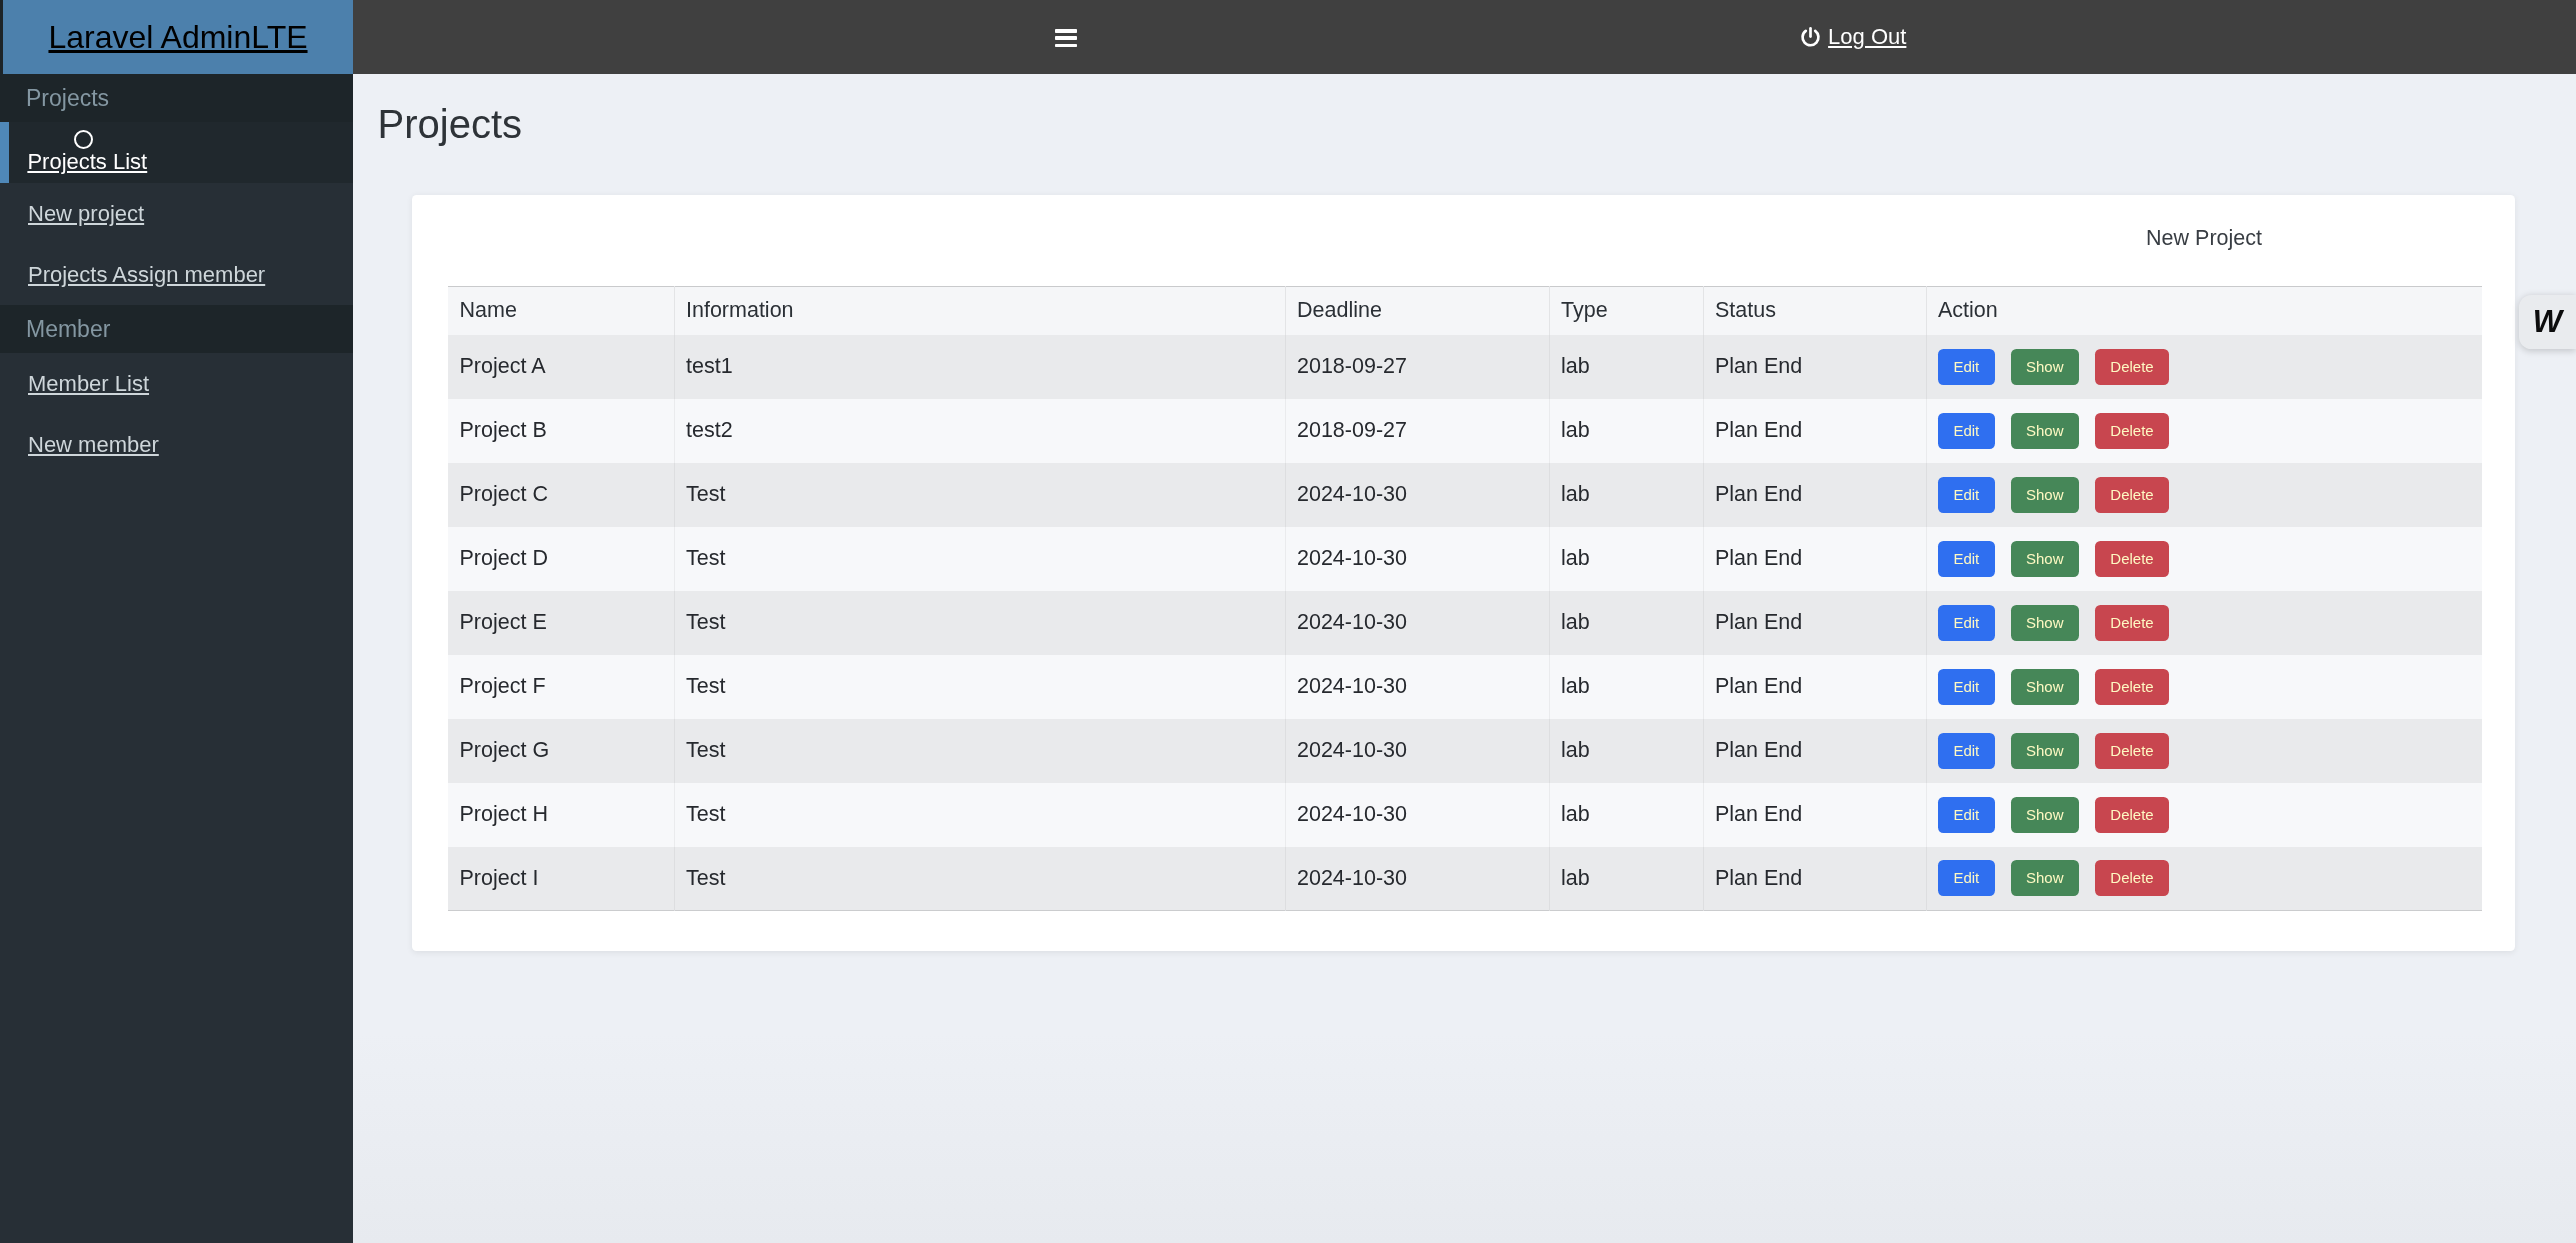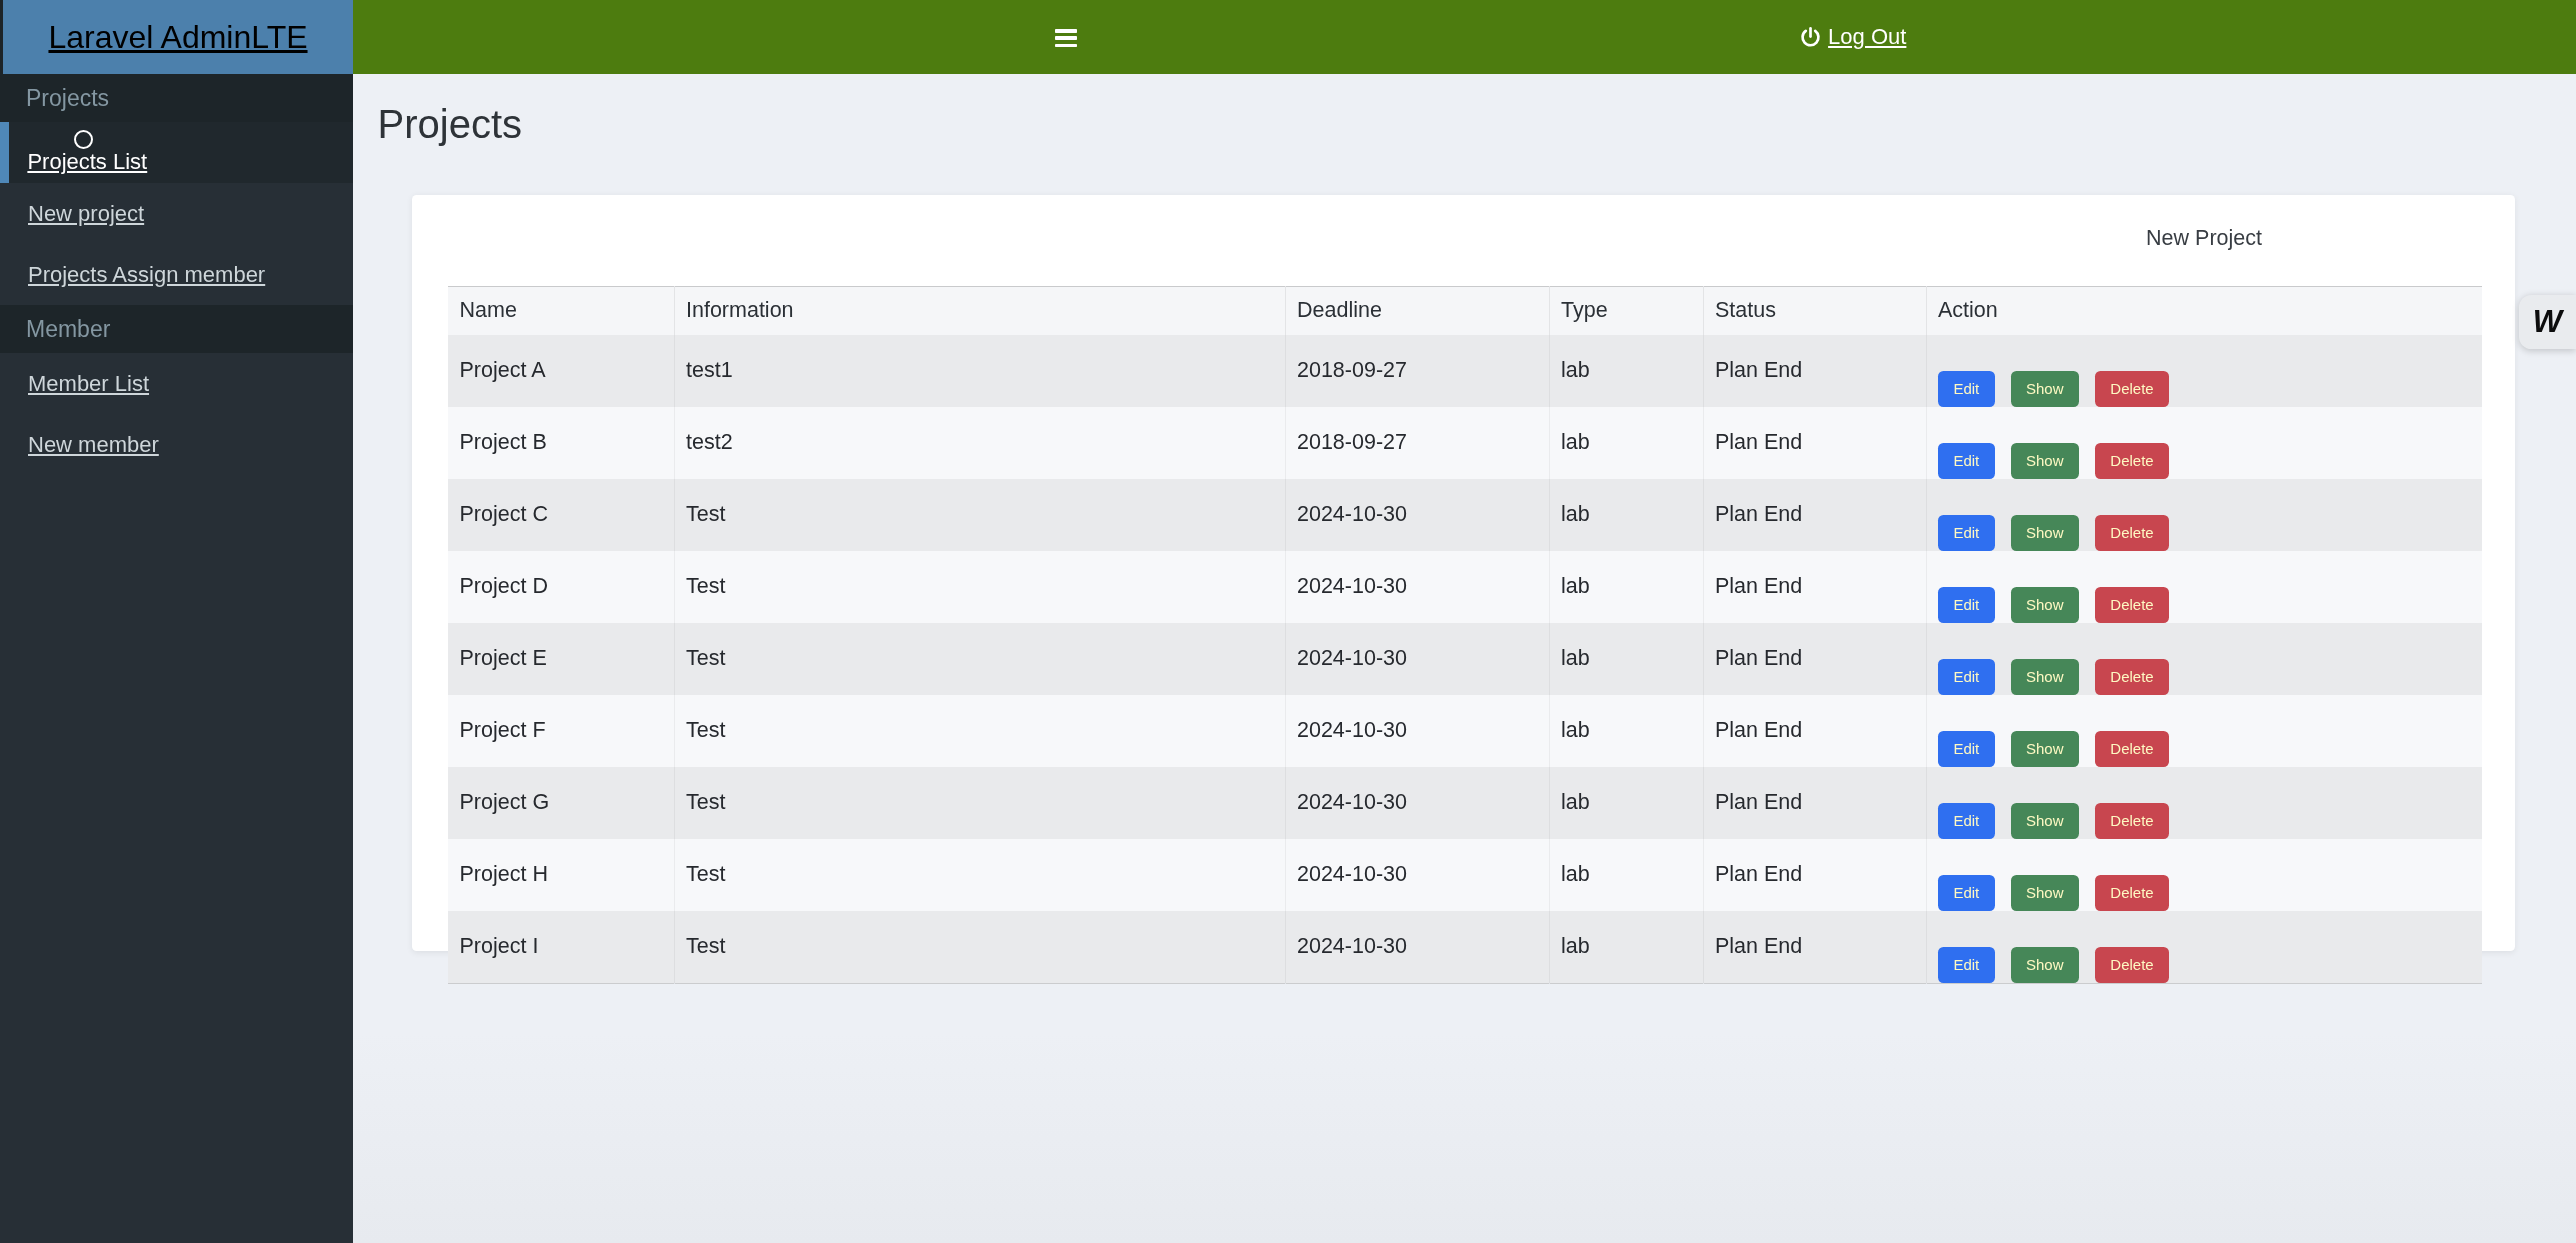--- a/index.html
+++ b/index.html
@@ -7,21 +7,21 @@
               font-family:"Liberation Sans", sans-serif; }
   .app { position:relative; width:2576px; height:1243px; background:#edf0f5; }
 
   
   .logo { position:absolute; left:0; top:0; width:353px; height:74px;
           background:#4c80ac; border-left:3.1px solid #1d2428;
           display:flex; align-items:center; justify-content:center;
           color:#000000; font-size:32px; font-weight:400;
           text-decoration:underline; cursor:pointer; }
   .topbar { position:absolute; left:353px; top:0; right:0; height:74px;
-            background:#4d7c0f; }
+            background:#404040; }
   .hamburger { position:absolute; left:702px; top:29px; width:23px; height:18.4px;
                background:none; border:none; cursor:pointer;
                display:flex; flex-direction:column; justify-content:space-between; }
   .hamburger span { display:block; width:21.5px; height:3.8px; background:#fff; border-radius:0.8px; }
   .logout { position:absolute; left:1446px; top:0; height:74px;
             display:flex; align-items:center; gap:6.1px;
             color:#fff; font-size:22px; text-decoration:underline; cursor:pointer; }
   .logout svg { display:block; }
 
   
@@ -62,21 +62,21 @@
        padding-left:11.5px; border-left:0.8px solid rgba(0,0,0,.05); }
   td:first-child { border-left:none; }
   tbody tr:nth-child(odd)  td { background:#e9eaec; }
   tbody tr:nth-child(even) td { background:#f7f8fa; }
 
   .btn { display:inline-block; height:36px; line-height:36px; padding:0 15.4px;
          margin-right:10px; border:none; border-radius:5.4px;
          color:#fef9c3; font-size:15px; font-family:inherit; cursor:pointer; }
   .btn-edit   { background:#2f6ff0; }
   .btn-show   { background:#468758; }
-  .btn-delete { background:#c8464f;margin-top:36px; }
+  .btn-delete { background:#c8464f; }
 
   
   .float-widget { position:absolute; top:295px; right:0; width:57px; height:54px;
                   background:#e9ebee; border-radius:12.3px 0 0 12.3px;
                   box-shadow:0 1.5px 7.7px rgba(0,0,0,.18);
                   display:flex; align-items:center; justify-content:center;
                   font-size:31px; font-weight:900; color:#0c0c0d;
                   font-style:italic; cursor:pointer; }
 </style>
 </head>

